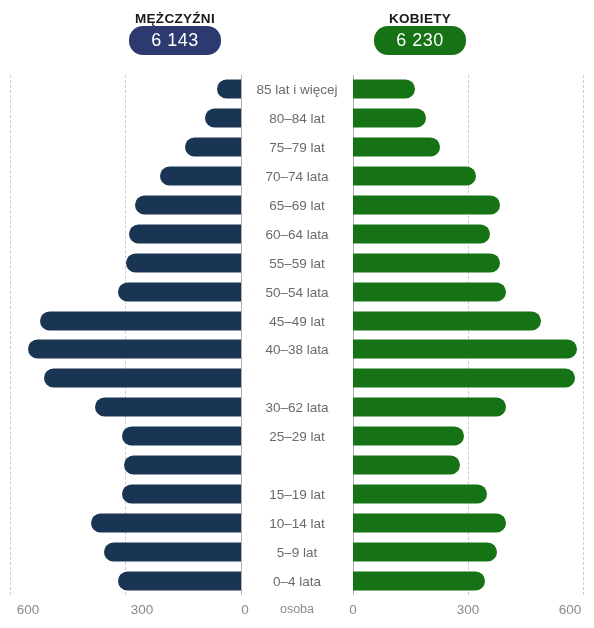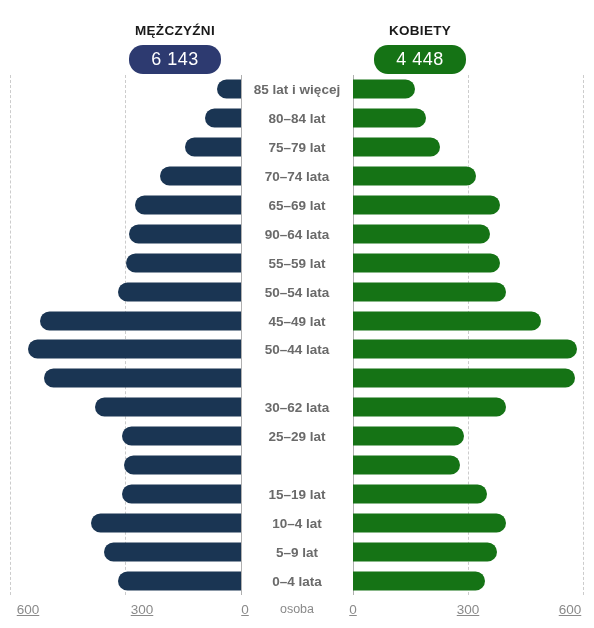--- a/index.html
+++ b/index.html
@@ -17,21 +17,21 @@
 
   #pyramid {
     position: relative;
     width: 594px;
     height: 628px;
   }
 
   
   .header {
     position: absolute;
-    top: 16px;
+    top: 4px;
     left: 0;
     width: 594px;
     height: 75px;
   }
   .hdr-col {
     position: absolute;
     top: 0;
     width: 240px;
     text-align: center;
   }
@@ -42,40 +42,38 @@
     font-size: 13.5px;
     font-weight: bold;
     letter-spacing: 0.3px;
     color: #1a1a1a;
     line-height: 14px;
     padding-top: 8px;
     white-space: nowrap;
   }
   .hdr-badge {
     display: inline-block;
-    margin-top: 7px;
     padding: 4px 22px 5px 22px;
     border-radius: 14px;
     color: #ffffff;
     font-size: 18px;
     line-height: 20px;
     letter-spacing: 0.5px;
     white-space: nowrap;
   }
   .hdr-badge.male   { background: #2d3a70; }
   .hdr-badge.female { background: #157315; }
 
   
   .plot {
     position: absolute;
     top: 75px;
     left: 0;
     width: 594px;
     height: 520px;
-    font-weight: bold;
   }
 
   .gridline {
     position: absolute;
     top: 0;
     bottom: 0;
     width: 1px;
     border-left: 1px dashed #cccccc;
   }
   .axisline {
@@ -136,21 +134,20 @@
     width: 594px;
     height: 33px;
   }
   .tick {
     position: absolute;
     top: 7px;
     font-size: 13.5px;
     color: #8a8a8a;
     white-space: nowrap;
     transform: translateX(-50%);
-    text-decoration: underline;
   }
   .unit {
     position: absolute;
     top: 7px;
     left: 297px;
     transform: translateX(-50%);
     font-size: 12.5px;
     color: #8a8a8a;
     white-space: nowrap;
   }
@@ -160,21 +157,21 @@
 
 <div id="pyramid">
 
   <div class="header">
     <div class="hdr-col male">
       <div class="hdr-title">MĘŻCZYŹNI</div>
       <div class="hdr-badge male">6 143</div>
     </div>
     <div class="hdr-col female">
       <div class="hdr-title">KOBIETY</div>
-      <div class="hdr-badge female">4 448</div>
+      <div class="hdr-badge female">6 230</div>
     </div>
   </div>
 
   <div class="plot">
     <div class="gridline" style="left:10px"></div>
     <div class="gridline" style="left:125px"></div>
     <div class="axisline" style="left:241px"></div>
     <div class="axisline" style="left:353px"></div>
     <div class="gridline" style="left:468px"></div>
     <div class="gridline" style="left:583px"></div>
@@ -200,41 +197,41 @@
           <div class="agelabel">70–74 lata</div>
           <div class="bar female" style="left: 353px; width: 122.667px;"></div>
         </div>
         <div class="row">
           <div class="bar male" style="left: 135.125px; width: 105.875px;"></div>
           <div class="agelabel">65–69 lat</div>
           <div class="bar female" style="left: 353px; width: 146.817px;"></div>
         </div>
         <div class="row">
           <div class="bar male" style="left: 129.35px; width: 111.65px;"></div>
-          <div class="agelabel">90–64 lata</div>
+          <div class="agelabel">60–64 lata</div>
           <div class="bar female" style="left: 353px; width: 137.233px;"></div>
         </div>
         <div class="row">
           <div class="bar male" style="left: 125.5px; width: 115.5px;"></div>
           <div class="agelabel">55–59 lat</div>
           <div class="bar female" style="left: 353px; width: 146.817px;"></div>
         </div>
         <div class="row">
           <div class="bar male" style="left: 117.8px; width: 123.2px;"></div>
           <div class="agelabel">50–54 lata</div>
           <div class="bar female" style="left: 353px; width: 153.333px;"></div>
         </div>
         <div class="row">
           <div class="bar male" style="left: 40.03px; width: 200.97px;"></div>
           <div class="agelabel">45–49 lat</div>
           <div class="bar female" style="left: 353px; width: 187.833px;"></div>
         </div>
         <div class="row">
           <div class="bar male" style="left: 28.095px; width: 212.905px;"></div>
-          <div class="agelabel">50–44 lata</div>
+          <div class="agelabel">40–38 lata</div>
           <div class="bar female" style="left: 353px; width: 224.25px;"></div>
         </div>
         <div class="row">
           <div class="bar male" style="left: 43.88px; width: 197.12px;"></div>
           <div class="bar female" style="left: 353px; width: 222.333px;"></div>
         </div>
         <div class="row">
           <div class="bar male" style="left: 94.7px; width: 146.3px;"></div>
           <div class="agelabel">30–62 lata</div>
           <div class="bar female" style="left: 353px; width: 153.333px;"></div>
@@ -248,21 +245,21 @@
           <div class="bar male" style="left: 123.575px; width: 117.425px;"></div>
           <div class="bar female" style="left: 353px; width: 106.567px;"></div>
         </div>
         <div class="row">
           <div class="bar male" style="left: 121.65px; width: 119.35px;"></div>
           <div class="agelabel">15–19 lat</div>
           <div class="bar female" style="left: 353px; width: 134.167px;"></div>
         </div>
         <div class="row">
           <div class="bar male" style="left: 90.85px; width: 150.15px;"></div>
-          <div class="agelabel">10–4 lat</div>
+          <div class="agelabel">10–14 lat</div>
           <div class="bar female" style="left: 353px; width: 153.333px;"></div>
         </div>
         <div class="row">
           <div class="bar male" style="left: 104.325px; width: 136.675px;"></div>
           <div class="agelabel">5–9 lat</div>
           <div class="bar female" style="left: 353px; width: 143.75px;"></div>
         </div>
         <div class="row">
           <div class="bar male" style="left: 117.8px; width: 123.2px;"></div>
           <div class="agelabel">0–4 lata</div>

